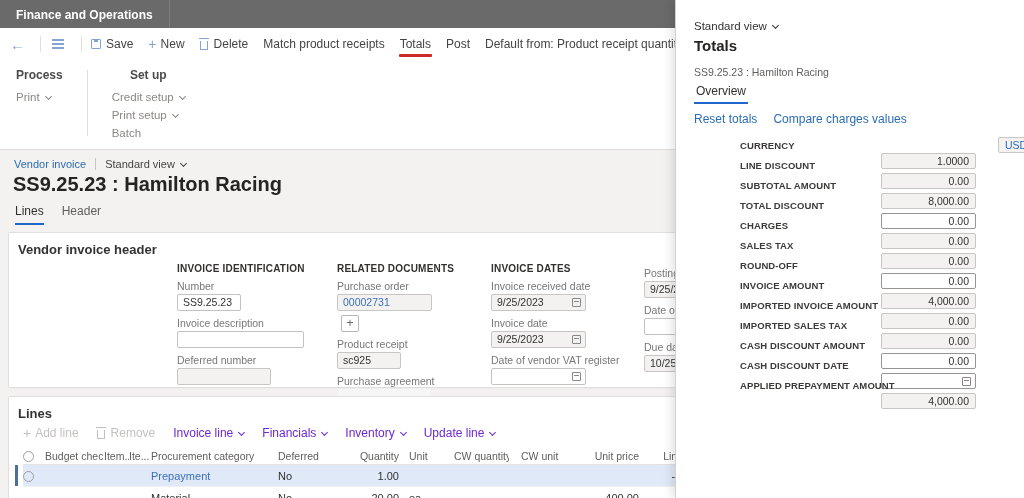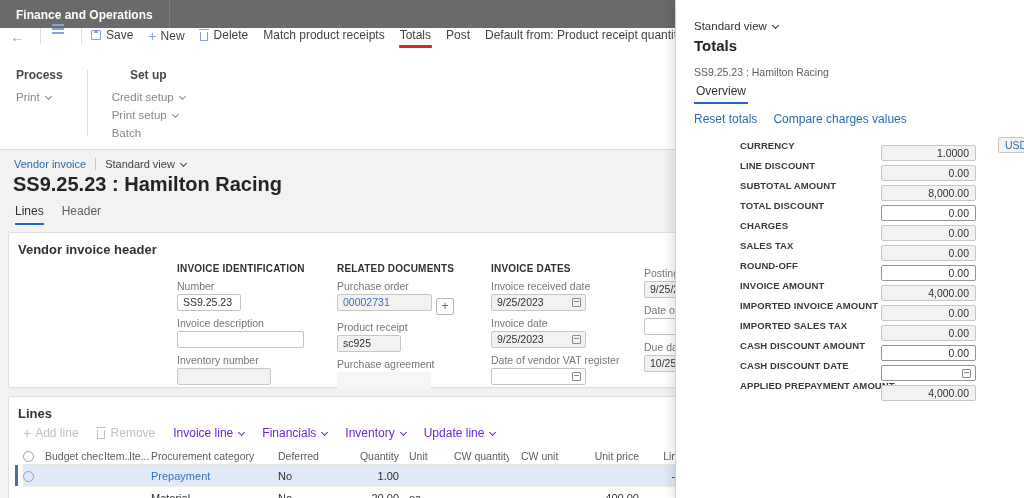--- a/index.html
+++ b/index.html
@@ -8,21 +8,21 @@
   #screen { position:absolute; inset:0; width:1024px; height:498px; overflow:hidden; }
 
   
   .appbar { position:absolute; top:0; left:0; width:100%; height:28px; background:#6a6a6a; z-index:1; }
   .brand-box { display:inline-block; height:28px; line-height:28px; padding:0 16px; border-right:1px solid #7e7e7e; }
   .brand { color:#fff; font-size:12px; font-weight:bold; }
 
   
   .action-pane { position:absolute; top:28px; left:0; width:100%; height:122px; background:#fff;
                  border-bottom:1px solid #dcdcdc; box-shadow:0 1px 2px rgba(0,0,0,.07); z-index:1; }
-  .toolbar { display:flex; align-items:flex-start; height:32px; padding-left:10px; font-size:12px; color:#444; white-space:nowrap; }
+  .toolbar { display:flex; align-items:center; height:32px; padding-left:10px; font-size:12px; color:#444; white-space:nowrap; }
   .tb-btn { display:inline-flex; align-items:center; background:none; border:none; font:inherit; color:#444; margin-right:15px; cursor:default; position:relative; }
   .tb-sep { width:1px; height:16px; background:#e1dfdd; margin:0 9px 0 0; display:inline-block; }
   .tb-tab { font-weight:600; color:#333; margin-right:16px; }
   .ic { display:inline-block; }
   .ic-back::before { content:"\2190"; color:#85a3d3; font-size:15px; }
   .ic-menu { width:12px; height:2px; background:#85a3d3; box-shadow:0 -4px 0 #85a3d3, 0 4px 0 #85a3d3; margin:0 2px; }
   .ic-save { width:10px; height:10px; border:1px solid #85a3d3; position:relative; margin-right:5px; border-radius:1px; }
   .ic-save::before { content:""; position:absolute; top:-1px; left:2px; width:4px; height:3px; background:#85a3d3; }
   .ic-plusblue::before { content:"+"; color:#85a3d3; font-size:14px; margin-right:4px; }
   .ic-trash { width:8px; height:9px; border:1px solid #85a3d3; border-top:none; position:relative; margin:2px 6px 0 0; }
@@ -55,21 +55,21 @@
 
   
   .fcol { position:absolute; top:30px; font-size:10.5px; }
   .fgroup-title { font-size:10px; font-weight:bold; color:#323130; margin-bottom:5px; letter-spacing:.2px; white-space:nowrap; }
   .flabel { color:#777; margin:6px 0 2px; white-space:nowrap; }
   .finput { height:17px; line-height:15px; border:1px solid #c4c2c0; border-radius:2px; background:#fff; padding:0 5px; color:#333; margin-bottom:4px; position:relative; }
   .finput.dis { background:#f3f2f1; border-color:#c8c6c4; }
   .finput.ghost { background:#f6f6f6; border:none; }
   .finput.link { color:#3b6fba; }
   .w64{width:64px} .w95{width:95px} .w127{width:127px} .w94{width:94px} .w132{width:132px} .w70{width:70px}
-  .inline-row { display:flex; align-items:flex-end; }
+  .inline-row { display:flex; align-items:flex-start;flex-direction:column; }
   .plus-btn { width:18px; height:17px; border:1px solid #b8b6b4; border-radius:2px; background:#fff; color:#666; font-size:12px; line-height:15px; text-align:center; margin-left:4px; }
   .cal { width:9px; height:9px; border:1px solid #8a8886; border-radius:1px; position:absolute; right:4px; top:3px; }
   .cal::before { content:""; position:absolute; top:2px; left:1px; right:1px; height:1px; background:#8a8886; }
 
   
   .lines-toolbar { position:absolute; top:28px; left:14px; display:flex; align-items:center; font-size:12px; white-space:nowrap; }
   .lt-item { margin-right:18px; display:inline-flex; align-items:center; }
   .lt-dis { color:#c3c1bf; }
   .lt-dis .ic-trash, .lt-dis .ic-trash::before { border-color:#c3c1bf; background:transparent; }
   .lt-dis .ic-trash::before { background:#c3c1bf; }
@@ -94,21 +94,21 @@
            border-left:1px solid #d2d0ce; box-shadow:-4px 0 9px rgba(0,0,0,.10); z-index:10; font-size:12px; }
   .panel-view { position:absolute; top:20px; left:18px; font-size:11.5px; color:#333; }
   .panel-title { position:absolute; top:37px; left:18px; font-size:15px; font-weight:bold; color:#252423; }
   .panel-subtitle { position:absolute; top:66px; left:18px; font-size:10.5px; color:#605e5c; }
   .panel-tab { position:absolute; top:84px; left:18px; font-size:12px; color:#323130; padding:0 2px 4px 2px; border-bottom:2px solid #2266cc; }
   .panel-links { position:absolute; top:112px; left:18px; display:flex; }
   .p-link { color:#2b6cb5; margin-right:16px; white-space:nowrap; }
   .prows { position:absolute; top:137px; left:0; right:0; }
   .prow { position:relative; height:20px;margin-left:44px; }
   .plabel { position:absolute; left:20px; top:3px; font-size:9.5px; font-weight:600; color:#3b3a39; letter-spacing:.1px; white-space:nowrap; }
-  .pinput { position:absolute; left:161px; top:8px; width:95px; height:16px; line-height:14px; border:1px solid #c8c6c4; border-radius:2px;
+  .pinput { position:absolute; left:161px; top:16px; width:95px; height:16px; line-height:14px; border:1px solid #c8c6c4; border-radius:2px;
             background:#f3f2f1; font-size:10.5px; text-align:right; padding:0 6px; color:#323130; }
   .pinput.editable { background:#fff; border-color:#979593; }
   .pcur { position:absolute; left:278px; top:0; width:64px; height:16px; line-height:14px; border:1px solid #c8c6c4; border-radius:2px;
           background:#f3f2f1; font-size:10.5px; color:#2b6cb5; padding:0 6px; }
   .pinput .cal { top:3px; }
 </style>
 </head>
 <body>
 
 <div id="screen">
@@ -192,21 +192,21 @@
     <div class="card" id="header-card">
       <div class="card-title">Vendor invoice header</div>
 
 
       <div class="fcol" style="left:168px;">
         <div class="fgroup-title">INVOICE IDENTIFICATION</div>
         <div class="flabel">Number</div>
         <div class="finput w64">SS9.25.23</div>
         <div class="flabel">Invoice description</div>
         <div class="finput w127"></div>
-        <div class="flabel">Inventory number</div>
+        <div class="flabel">Deferred number</div>
         <div class="finput dis w94"></div>
       </div>
 
       <div class="fcol" style="left:328px;">
         <div class="fgroup-title">RELATED DOCUMENTS</div>
         <div class="flabel">Purchase order</div>
         <div class="inline-row">
           <div class="finput dis link w95">00002731</div>
           <button class="plus-btn">+</button>
         </div>

